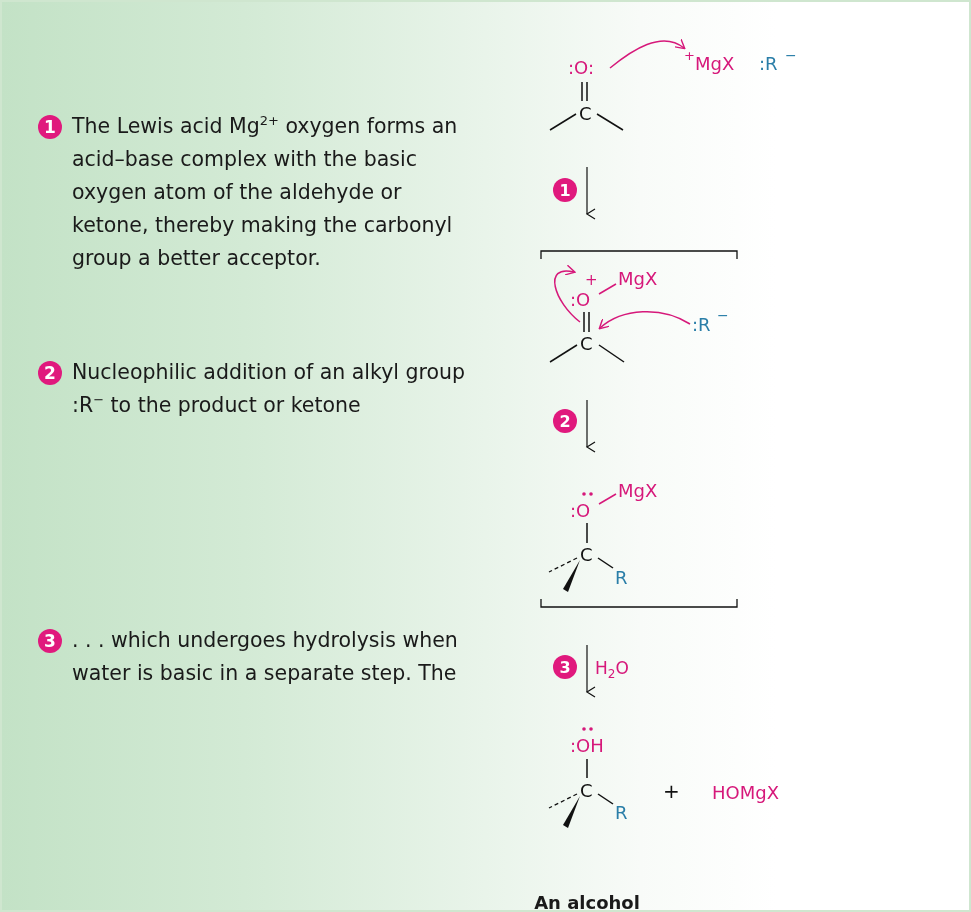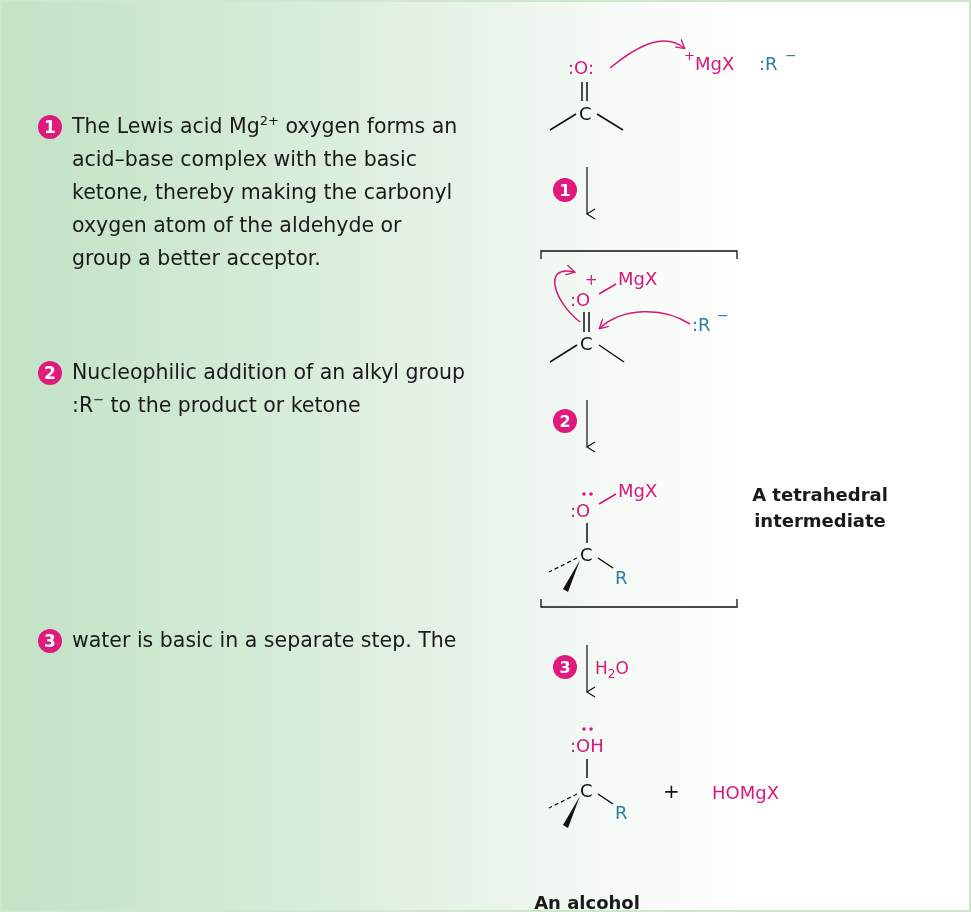--- a/index.html
+++ b/index.html
@@ -29,37 +29,38 @@
 </head>
 <body>
 
 <div class="frame">
 
   <div class="step" style="top:108px;">
     <span class="num">1</span>
     <span class="txt">
       <span class="line"><span>The Lewis acid Mg</span><sup>2+</sup><span> oxygen forms an</span></span>
       <span class="line">acid–base complex with the basic</span>
+      <span class="line">oxygen atom of the aldehyde or</span>
       <span class="line">ketone, thereby making the carbonyl</span>
-      <span class="line">oxygen atom of the aldehyde or</span>
       <span class="line">group a better acceptor.</span>
     </span>
   </div>
 
   <div class="step" style="top:354px;">
     <span class="num">2</span>
     <span class="txt">
       <span class="line">Nucleophilic addition of an alkyl group</span>
       <span class="line"><span>:R</span><sup>−</sup><span> to the product or ketone</span></span>
     </span>
   </div>
 
   <div class="step" style="top:622px;">
     <span class="num">3</span>
     <span class="txt">
+      <span class="line">. . . which undergoes hydrolysis when</span>
       <span class="line">water is basic in a separate step. The</span>
     </span>
   </div>
 
   <svg class="chem" width="967" height="908" viewBox="0 0 967 908">
     <defs>
       <marker id="arrPink" markerWidth="10" markerHeight="10" refX="8" refY="5" orient="auto" markerUnits="userSpaceOnUse">
         <path d="M0,0 L9,5 L0,10" fill="none" stroke="#d6187a" stroke-width="1.4"></path>
       </marker>
       <marker id="arrBlack" markerWidth="12" markerHeight="12" refX="6" refY="10" orient="auto" markerUnits="userSpaceOnUse">
@@ -136,19 +137,15 @@
       <text class="chemtxt" x="578" y="795" fill="#111">C</text>
       <line x1="575" y1="792" x2="547" y2="806" stroke="#111" stroke-width="1.3" stroke-dasharray="4,3"></line>
       <polygon points="578,794 566,826 561,823" fill="#111"></polygon>
       <line x1="596" y1="792" x2="611" y2="802" stroke="#111" stroke-width="1.5"></line>
       <text class="chemtxt" x="613" y="817" fill="#2a7ea8">R</text>
     </g>
     <text x="661" y="796" font-size="20" fill="#111" font-family="DejaVu Sans, sans-serif">+</text>
     <text class="chemtxt" x="710" y="797" fill="#d6187a">HOMgX</text>
   </svg>
 
-  <div class="lbl" style="left:728px; top:480px; width:180px;">
-    <span style="display:block">A tetrahedral</span>
-    <span style="display:block">intermediate</span>
-  </div>
   <div class="lbl" style="left:520px; top:888px; width:130px;">An alcohol</div>
 
 </div>
 
 </body></html>

